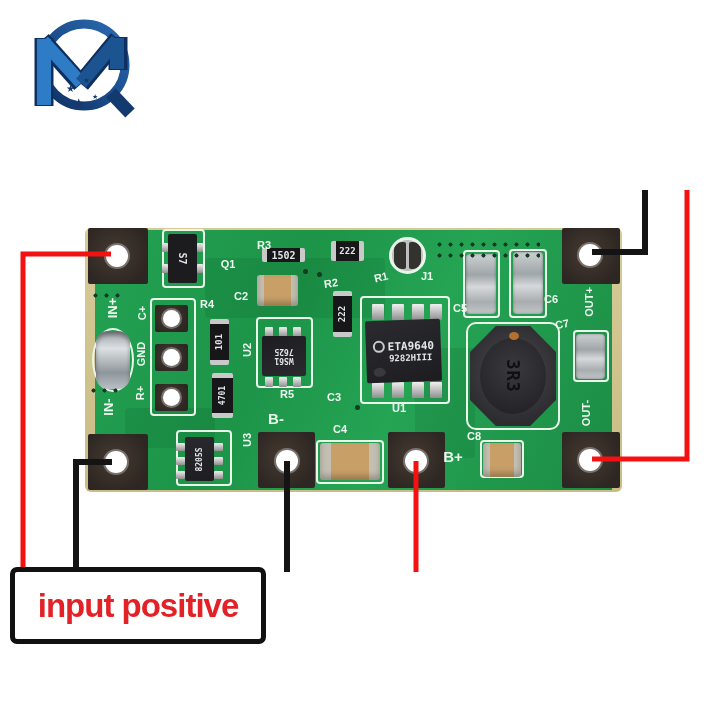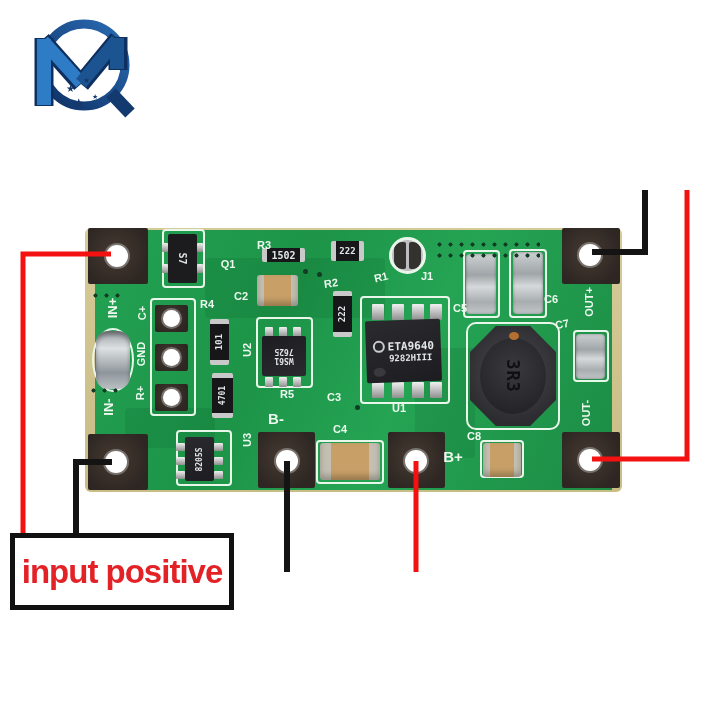--- a/index.html
+++ b/index.html
@@ -219,21 +219,21 @@
 
   <svg id="wires" width="720" height="720" viewBox="0 0 720 720">
     <polyline points="645,190 645,252 592,252" fill="none" stroke="#141414" stroke-width="6"></polyline>
     <polyline points="687,190 687,459 592,459" fill="none" stroke="#f31111" stroke-width="5"></polyline>
     <polyline points="23,569 23,254 111,254" fill="none" stroke="#f31111" stroke-width="5"></polyline>
     <polyline points="76,569 76,462 112,462" fill="none" stroke="#141414" stroke-width="6"></polyline>
     <line x1="287" y1="461" x2="287" y2="572" stroke="#141414" stroke-width="6"></line>
     <line x1="416" y1="461" x2="416" y2="572" stroke="#f31111" stroke-width="5"></line>
   </svg>
 
-  <div class="callout" id="callout-input-positive" style="left:10px;top:533px;width:224px;height:77px;">
+  <div class="callout" id="callout-input-positive" style="left:10px;top:567px;width:256px;height:77px;border-radius:7px;">
     <span class="cap" style="font-size:33px;">input positive</span>
   </div>
 
   <svg width="120" height="115" viewBox="0 0 120 115" style="position:absolute;left:24px;top:8px;">
     <defs>
       <linearGradient id="ringGrad" x1="0" y1="1" x2="1" y2="0">
         <stop offset="0" stop-color="#0e2f63"></stop>
           <stop offset="1" stop-color="#2a6cb4"></stop>
       </linearGradient>
     </defs>

